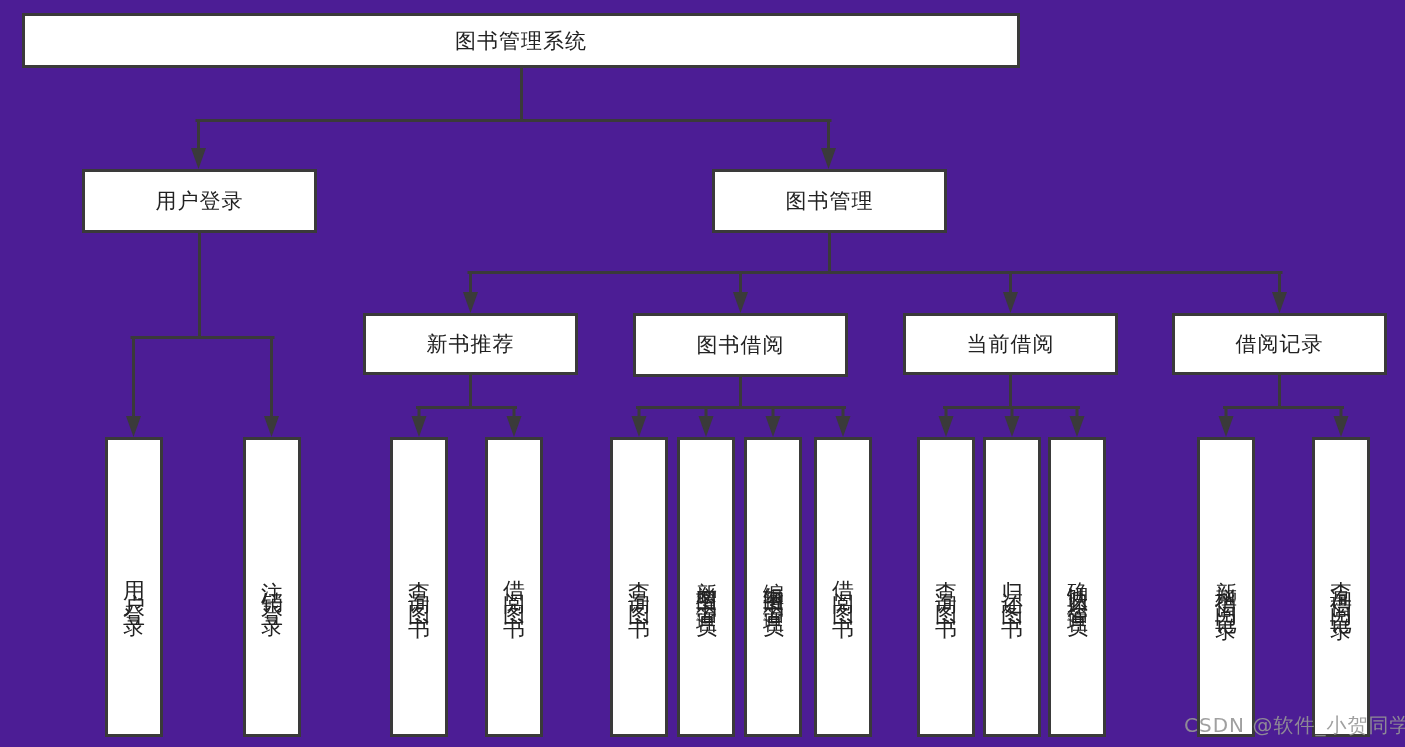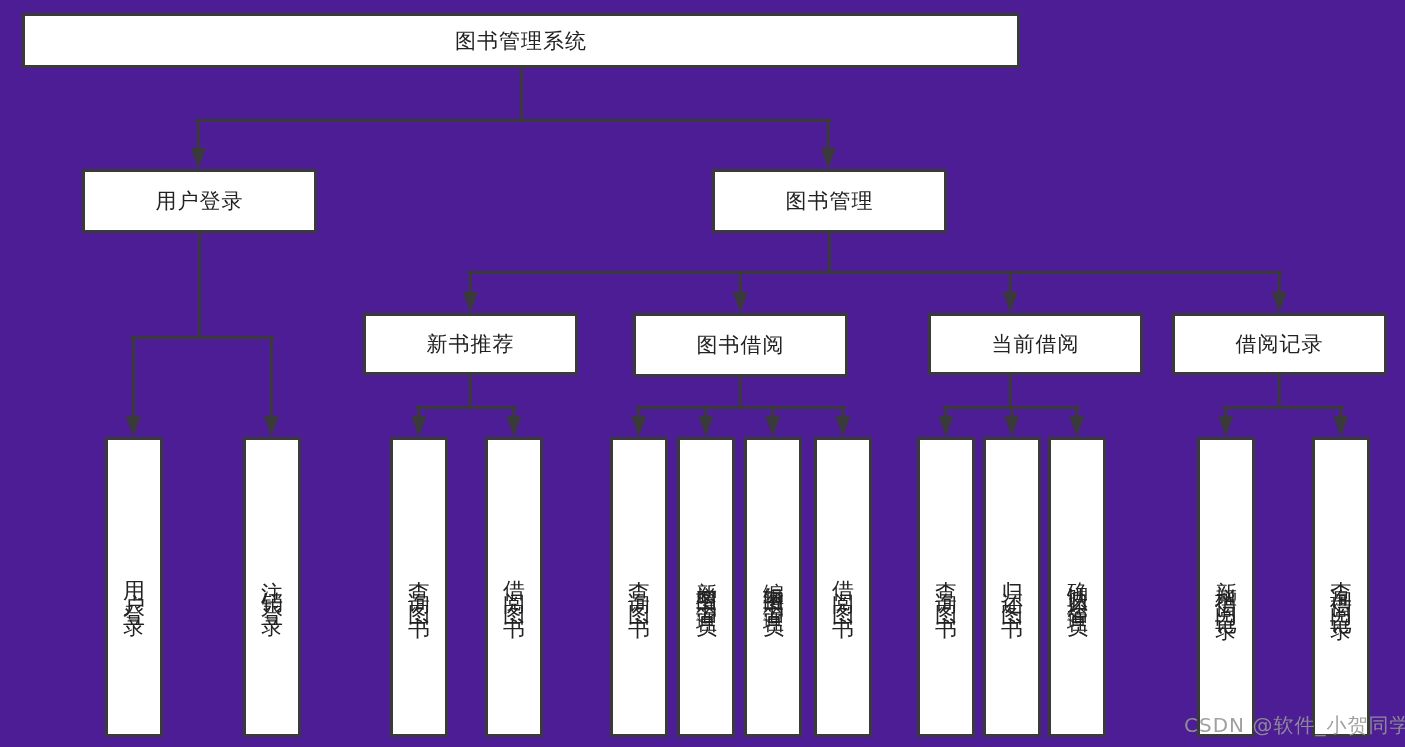--- a/index.html
+++ b/index.html
@@ -96,21 +96,21 @@
     </g>
   </svg>
 
   <div class="box" style="left:22px; top:13px; width:998px; height:55px;">图书管理系统</div>
 
   <div class="box" style="left:82px; top:169px; width:235px; height:64px;">用户登录</div>
   <div class="box" style="left:712px; top:169px; width:235px; height:64px;">图书管理</div>
 
   <div class="box" style="left:363px; top:313px; width:215px; height:62px;">新书推荐</div>
   <div class="box" style="left:633px; top:313px; width:215px; height:64px;">图书借阅</div>
-  <div class="box" style="left:928px; top:313px; width:215px; height:62px;">当前借阅</div>
+  <div class="box" style="left:903px; top:313px; width:215px; height:62px;">当前借阅</div>
   <div class="box" style="left:1172px; top:313px; width:215px; height:62px;">借阅记录</div>
 
   <div class="box leaf" style="left:105px; top:437px; width:58px; height:300px;">用户登录</div>
   <div class="box leaf" style="left:243px; top:437px; width:58px; height:300px;">注销登录</div>
 
   <div class="box leaf" style="left:390px; top:437px; width:58px; height:300px;">查询图书</div>
   <div class="box leaf" style="left:485px; top:437px; width:58px; height:300px;">借阅图书</div>
 
   <div class="box leaf" style="left:610px; top:437px; width:58px; height:300px;">查询图书</div>
   <div class="box leaf len9" style="left:677px; top:437px; width:58px; height:300px;">新增图书（管理员）</div>

